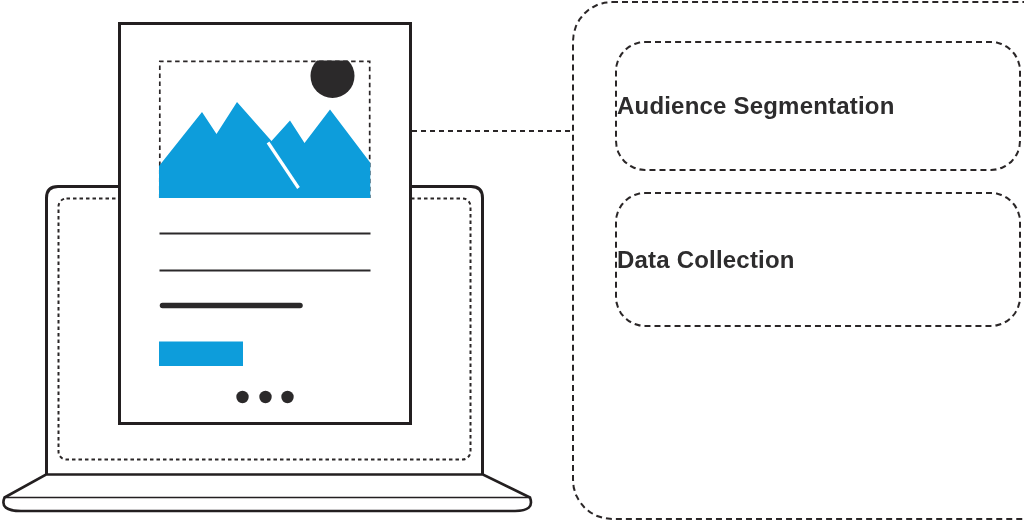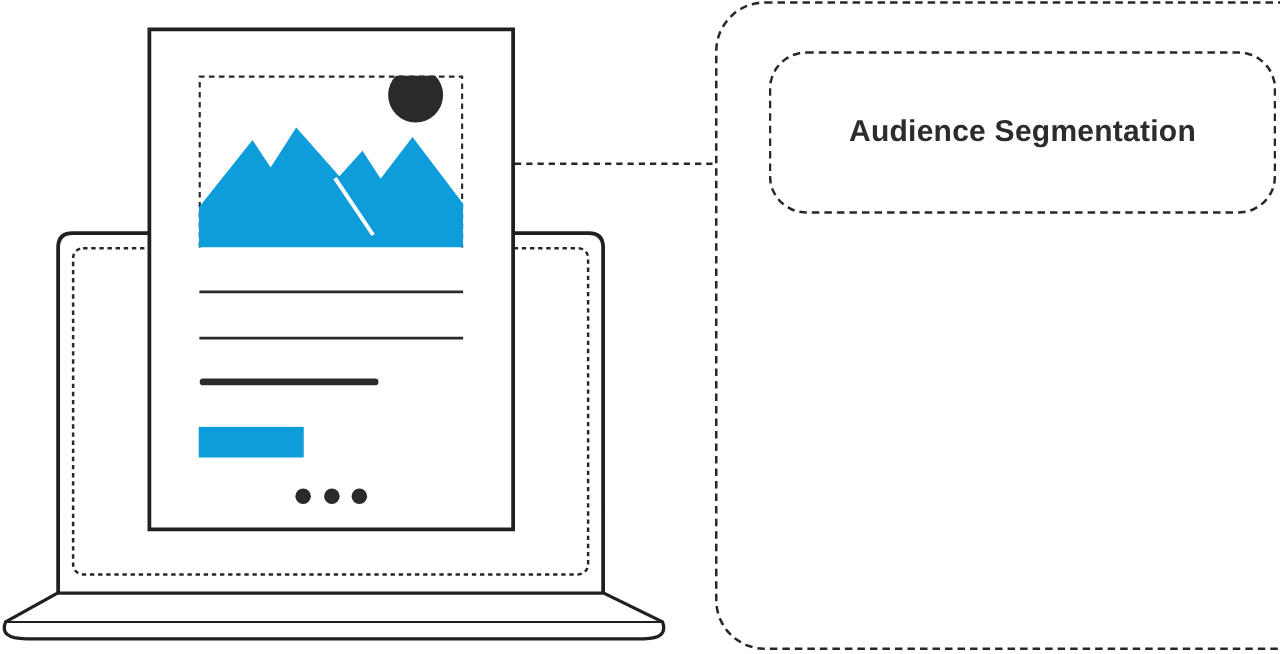--- a/index.html
+++ b/index.html
@@ -24,21 +24,21 @@
   }
   .cat-box {
     position: absolute;
     left: 615px;
     width: 406px;
     border: 2px dashed #2a2627;
     border-radius: 30px;
     box-sizing: border-box;
     display: flex;
     align-items: center;
-    justify-content: center;
+    justify-content: flex-start;
   }
   .cat-box .cat-label {
     font-weight: 700;
     font-size: 24px;
     color: #2d2c2d;
     letter-spacing: 0.2px;
     white-space: nowrap;
   }
   .box-1 { top: 41px;  height: 130px; }
   .box-2 { top: 192px; height: 135px; }
@@ -84,14 +84,17 @@
     <circle cx="287.5" cy="397" r="6.2" fill="#2b292a"></circle>
 
     <line x1="412" y1="131" x2="574" y2="131" stroke="#2a2627" stroke-width="2" stroke-dasharray="5 4"></line>
   </svg>
 
   <div class="panel"></div>
 
   <div class="cat-box box-1">
     <span class="cat-label">Audience Segmentation</span>
   </div>
+  <div class="cat-box box-2">
+    <span class="cat-label">Data Collection</span>
+  </div>
 
 </div>
 
 </body></html>

